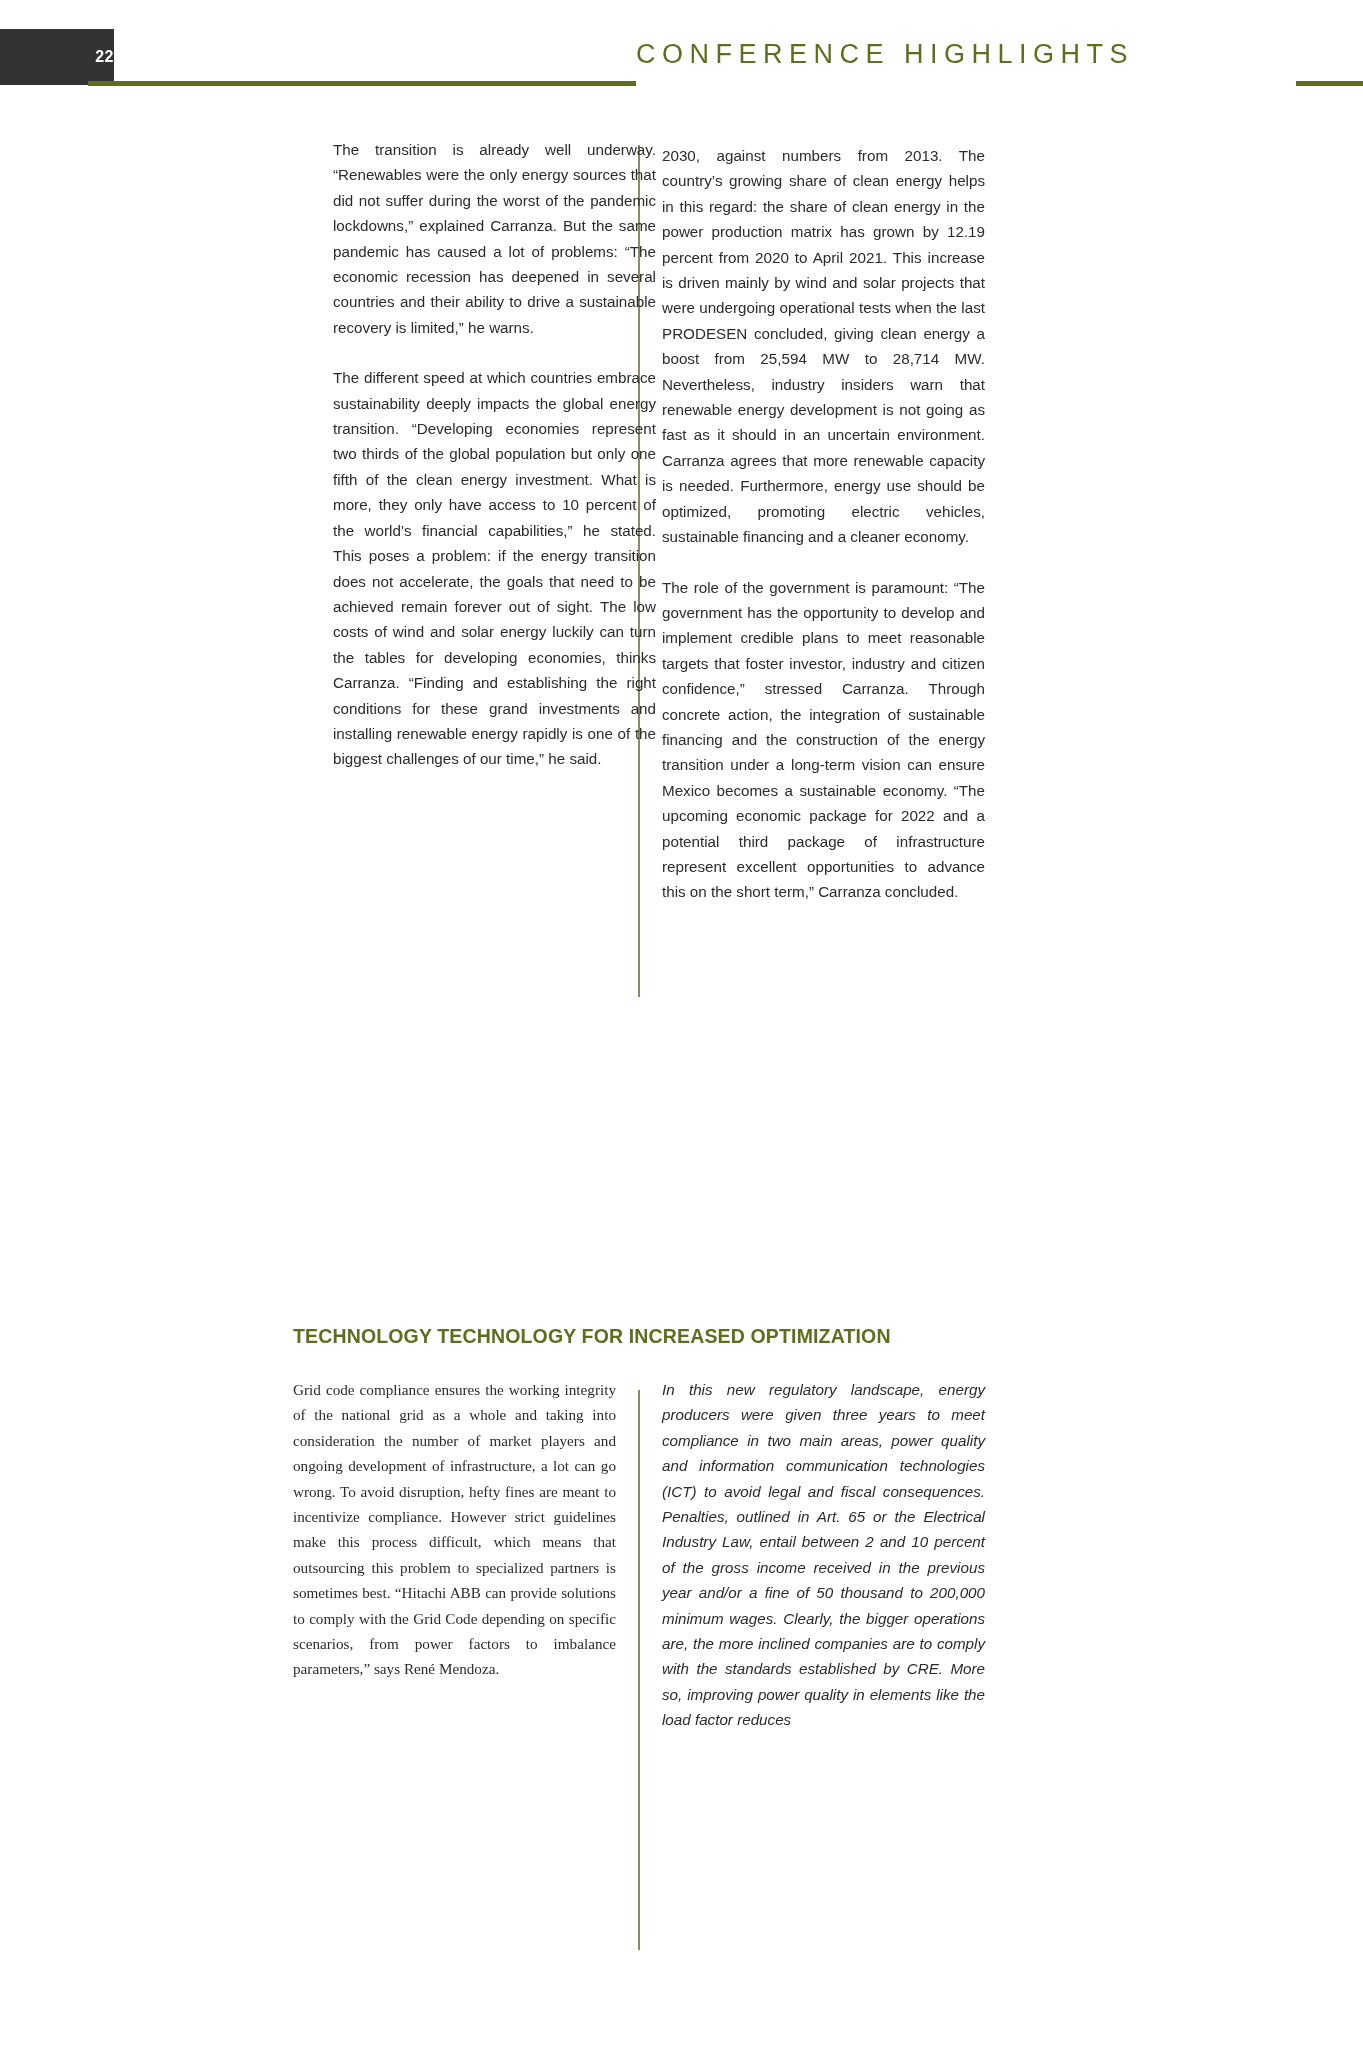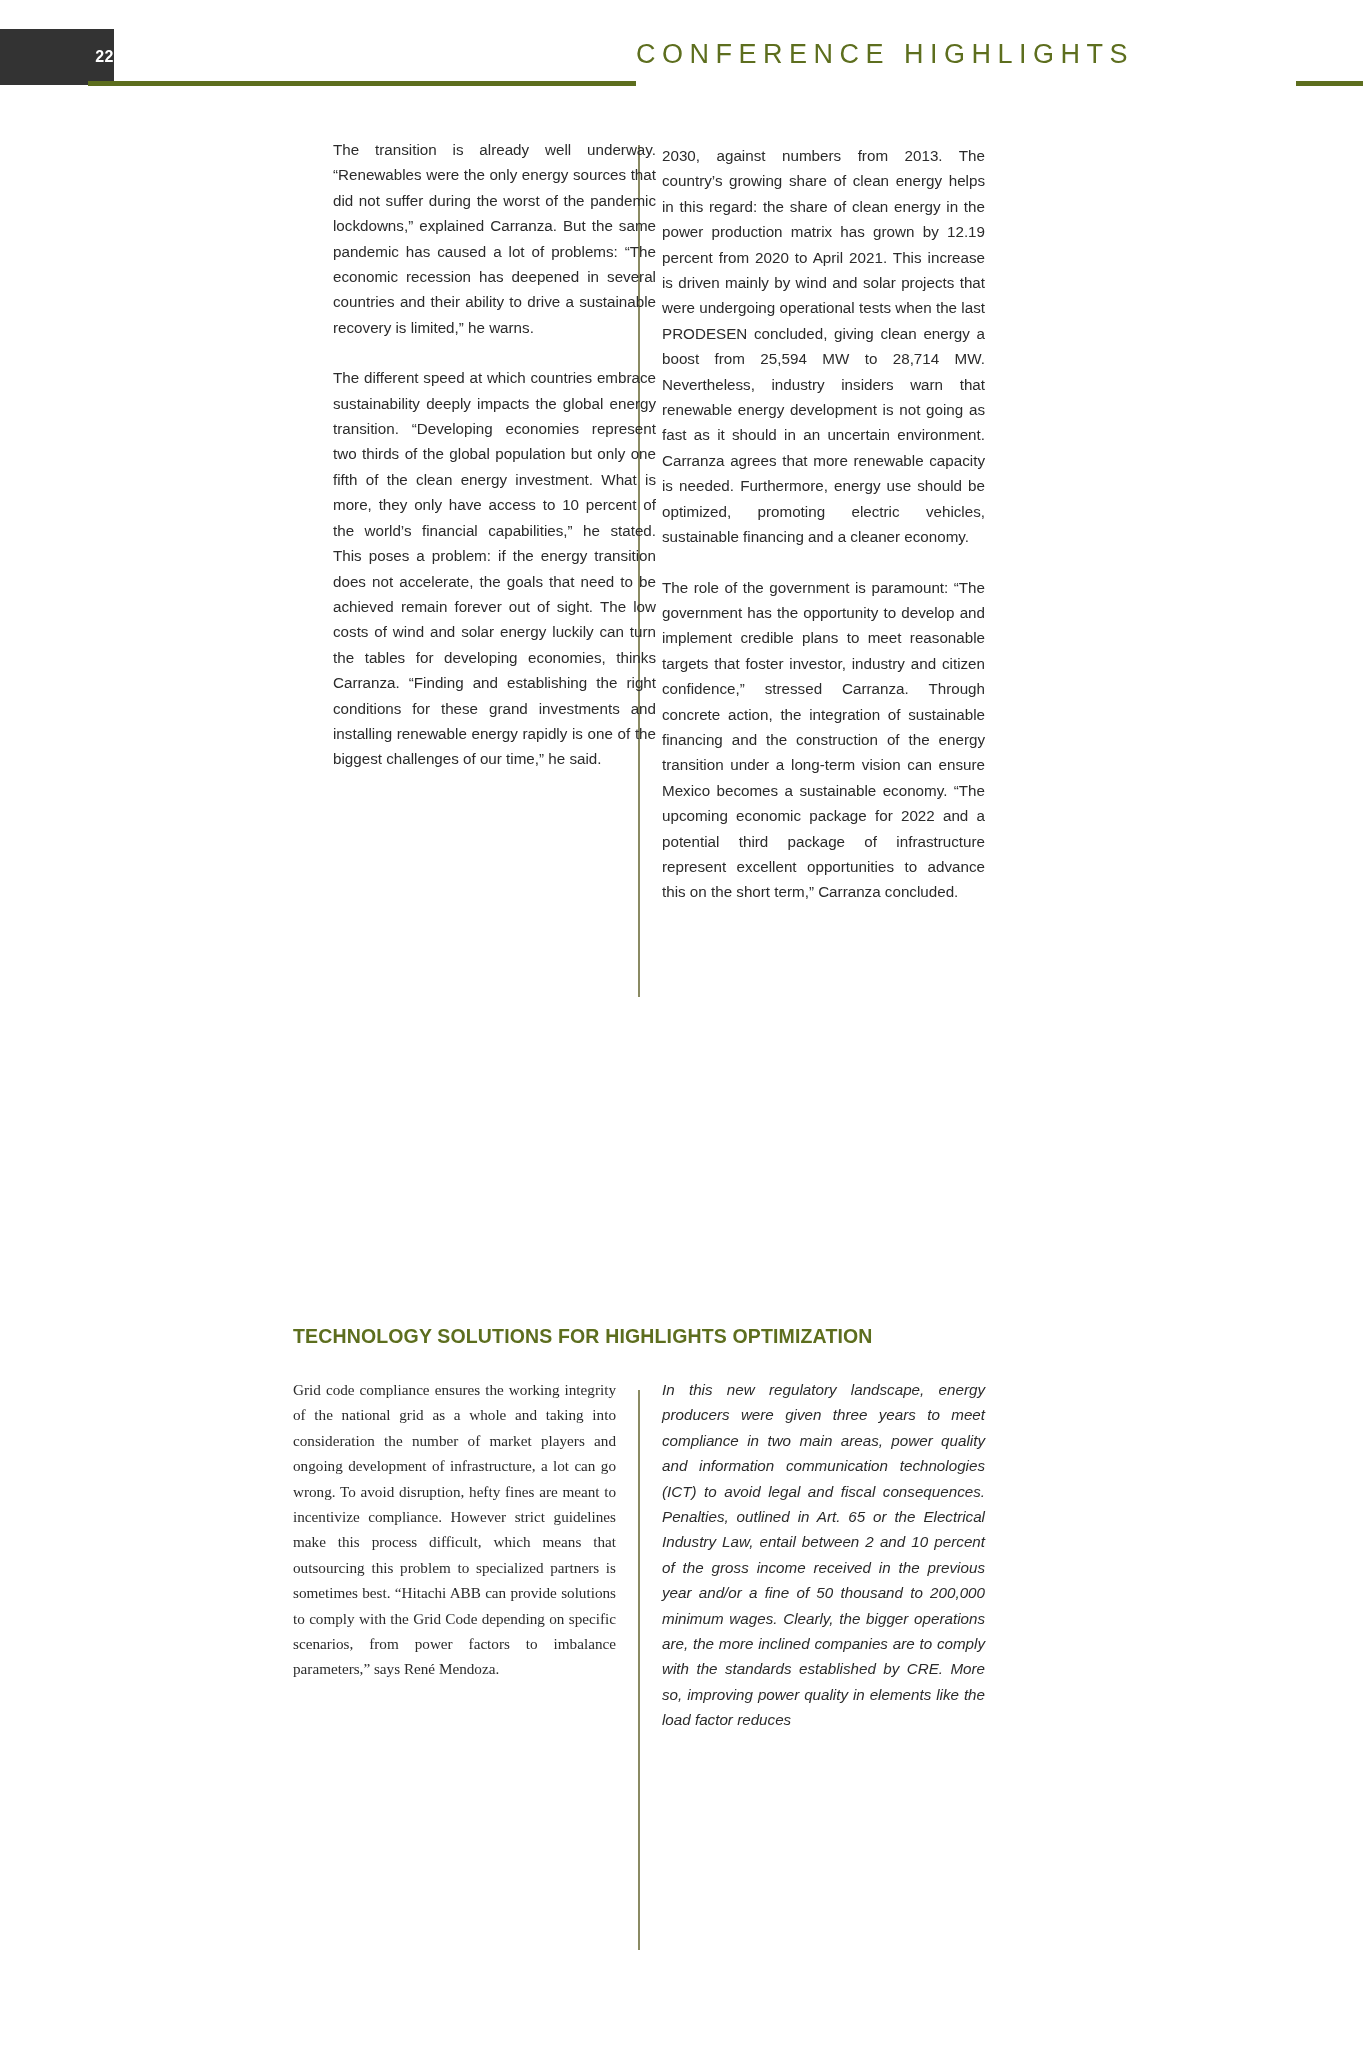--- a/index.html
+++ b/index.html
@@ -148,21 +148,21 @@
   <div class="textcol" id="top-left">
     <p>The transition is already well underway. “Renewables were the only energy sources that did not suffer during the worst of the pandemic lockdowns,” explained Carranza. But the same pandemic has caused a lot of problems: “The economic recession has deepened in several countries and their ability to drive a sustainable recovery is limited,” he warns.</p>
     <p>The different speed at which countries embrace sustainability deeply impacts the global energy transition. “Developing economies represent two thirds of the global population but only one fifth of the clean energy investment. What is more, they only have access to 10 percent of the world’s financial capabilities,” he stated. This poses a problem: if the energy transition does not accelerate, the goals that need to be achieved remain forever out of sight. The low costs of wind and solar energy luckily can turn the tables for developing economies, thinks Carranza. “Finding and establishing the right conditions for these grand investments and installing renewable energy rapidly is one of the biggest challenges of our time,” he said.</p>
   </div>
 
   <div class="textcol" id="top-right">
     <p>2030, against numbers from 2013. The country’s growing share of clean energy helps in this regard: the share of clean energy in the power production matrix has grown by 12.19 percent from 2020 to April 2021. This increase is driven mainly by wind and solar projects that were undergoing operational tests when the last PRODESEN concluded, giving clean energy a boost from 25,594 MW to 28,714 MW. Nevertheless, industry insiders warn that renewable energy development is not going as fast as it should in an uncertain environment. Carranza agrees that more renewable capacity is needed. Furthermore, energy use should be optimized, promoting electric vehicles, sustainable financing and a cleaner economy.</p>
     <p>The role of the government is paramount: “The government has the opportunity to develop and implement credible plans to meet reasonable targets that foster investor, industry and citizen confidence,” stressed Carranza. Through concrete action, the integration of sustainable financing and the construction of the energy transition under a long-term vision can ensure Mexico becomes a sustainable economy. “The upcoming economic package for 2022 and a potential third package of infrastructure represent excellent opportunities to advance this on the short term,” Carranza concluded.</p>
   </div>
 
-  <div class="section-heading">TECHNOLOGY SOLUTIONS FOR HIGHLIGHTS OPTIMIZATION</div>
+  <div class="section-heading">TECHNOLOGY TECHNOLOGY FOR INCREASED OPTIMIZATION</div>
 
   <div class="textcol" id="bot-left">
     <p>Grid code compliance ensures the working integrity of the national grid as a whole and taking into consideration the number of market players and ongoing development of infrastructure, a lot can go wrong. To avoid disruption, hefty fines are meant to incentivize compliance. However strict guidelines make this process difficult, which means that outsourcing this problem to specialized partners is sometimes best. “Hitachi ABB can provide solutions to comply with the Grid Code depending on specific scenarios, from power factors to imbalance parameters,” says René Mendoza.</p>
   </div>
 
   <div class="textcol" id="bot-right">
     <p>In this new regulatory landscape, energy producers were given three years to meet compliance in two main areas, power quality and information communication technologies (ICT) to avoid legal and fiscal consequences. Penalties, outlined in Art. 65 or the Electrical Industry Law, entail between 2 and 10 percent of the gross income received in the previous year and/or a fine of 50 thousand to 200,000 minimum wages. Clearly, the bigger operations are, the more inclined companies are to comply with the standards established by CRE. More so, improving power quality in elements like the load factor reduces</p>
   </div>
 
 </div>

